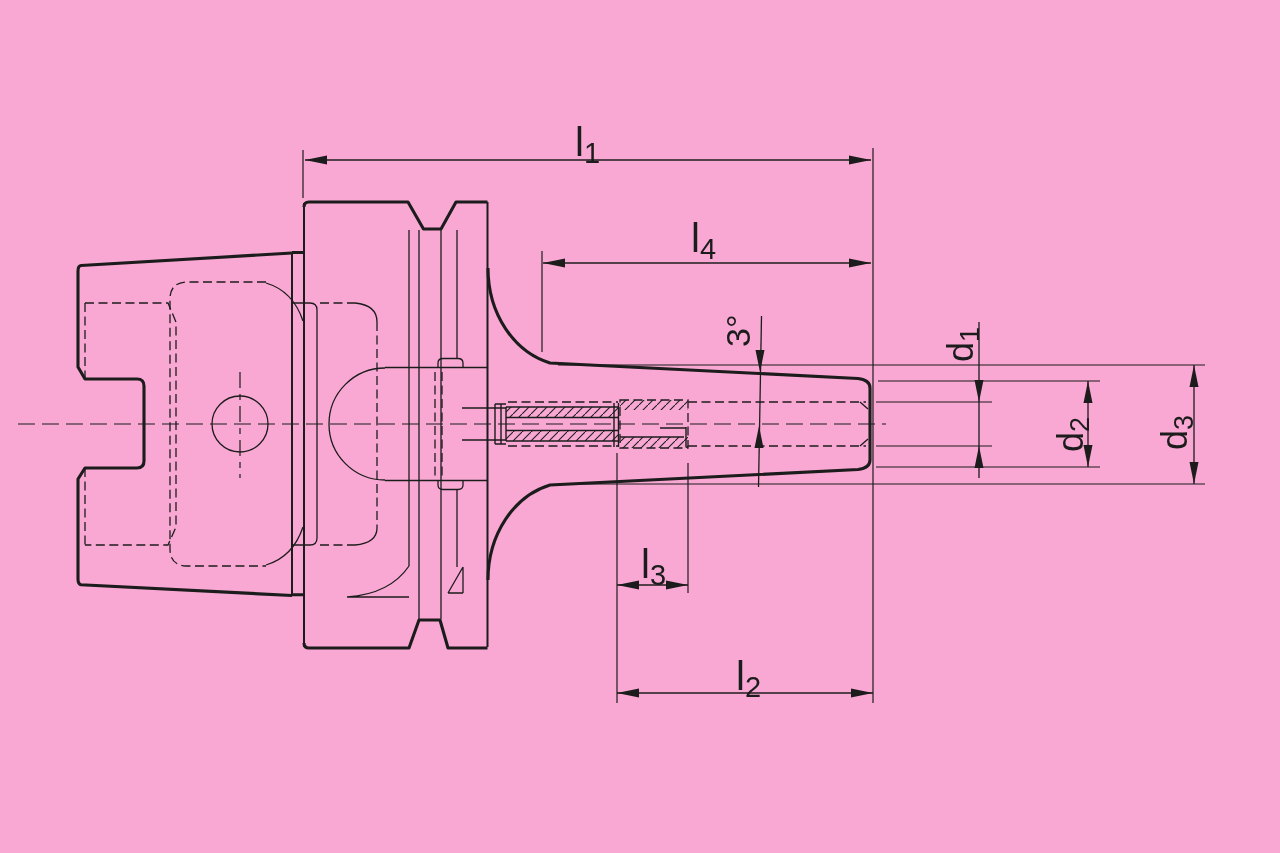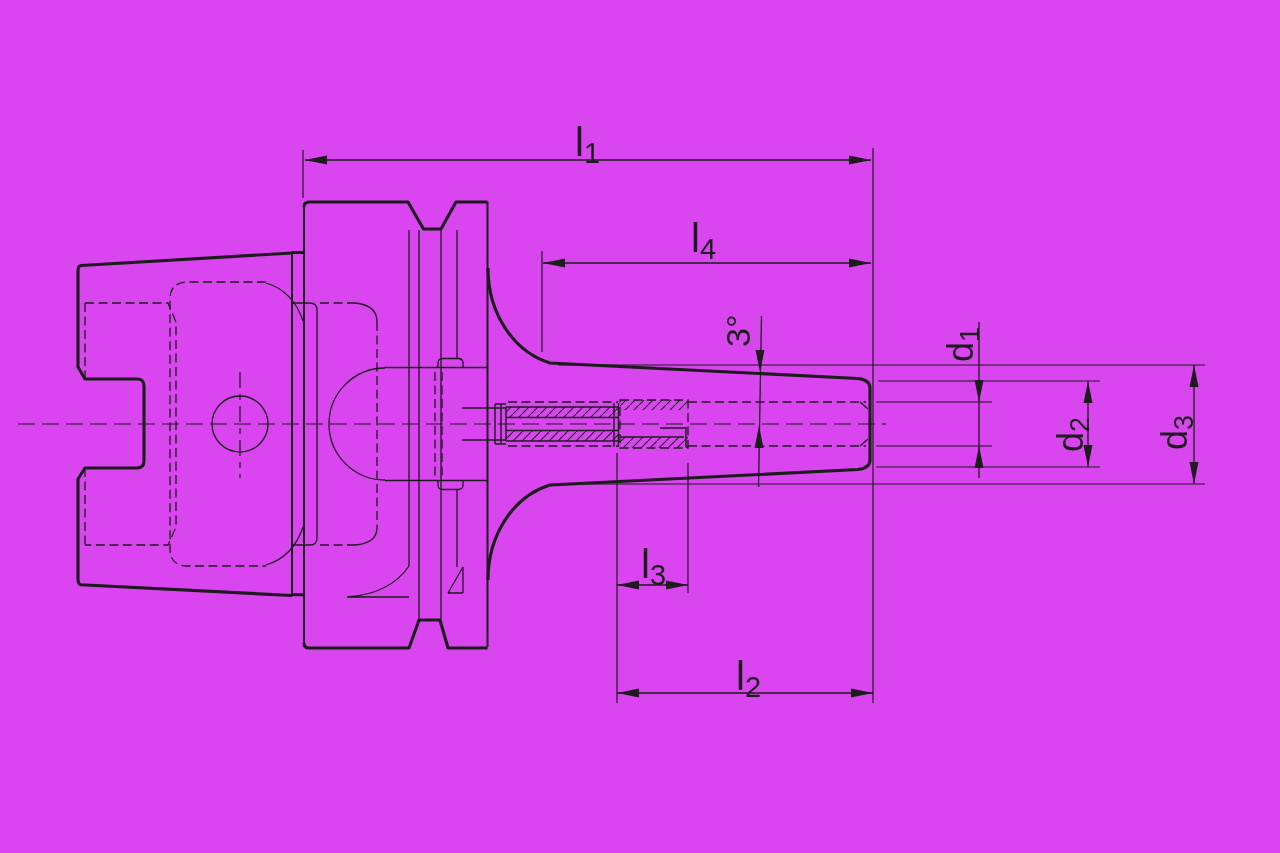--- a/index.html
+++ b/index.html
@@ -1,16 +1,16 @@
 <!DOCTYPE html>
 <html><head>
 <meta charset="utf-8">
 <style>
   html,body{margin:0;padding:0;background:#ffffff;}
-  .frame{position:relative;width:1280px;height:853px;background:#d946ef;overflow:hidden;
+  .frame{position:relative;width:1280px;height:853px;background:#f9a8d4;overflow:hidden;
          font-family:"Liberation Sans", sans-serif;}
   svg{position:absolute;left:0;top:0;}
   svg text{fill:#1c1c1c;font-family:"Liberation Sans", sans-serif;}
   .lbl-main{font-size:40px;}
   .lbl-sub{font-size:29px;}
   .dlbl-main{font-size:36px;}
   .dlbl-sub{font-size:27px;}
   .ang{font-size:34px;}
 </style>
 </head>

